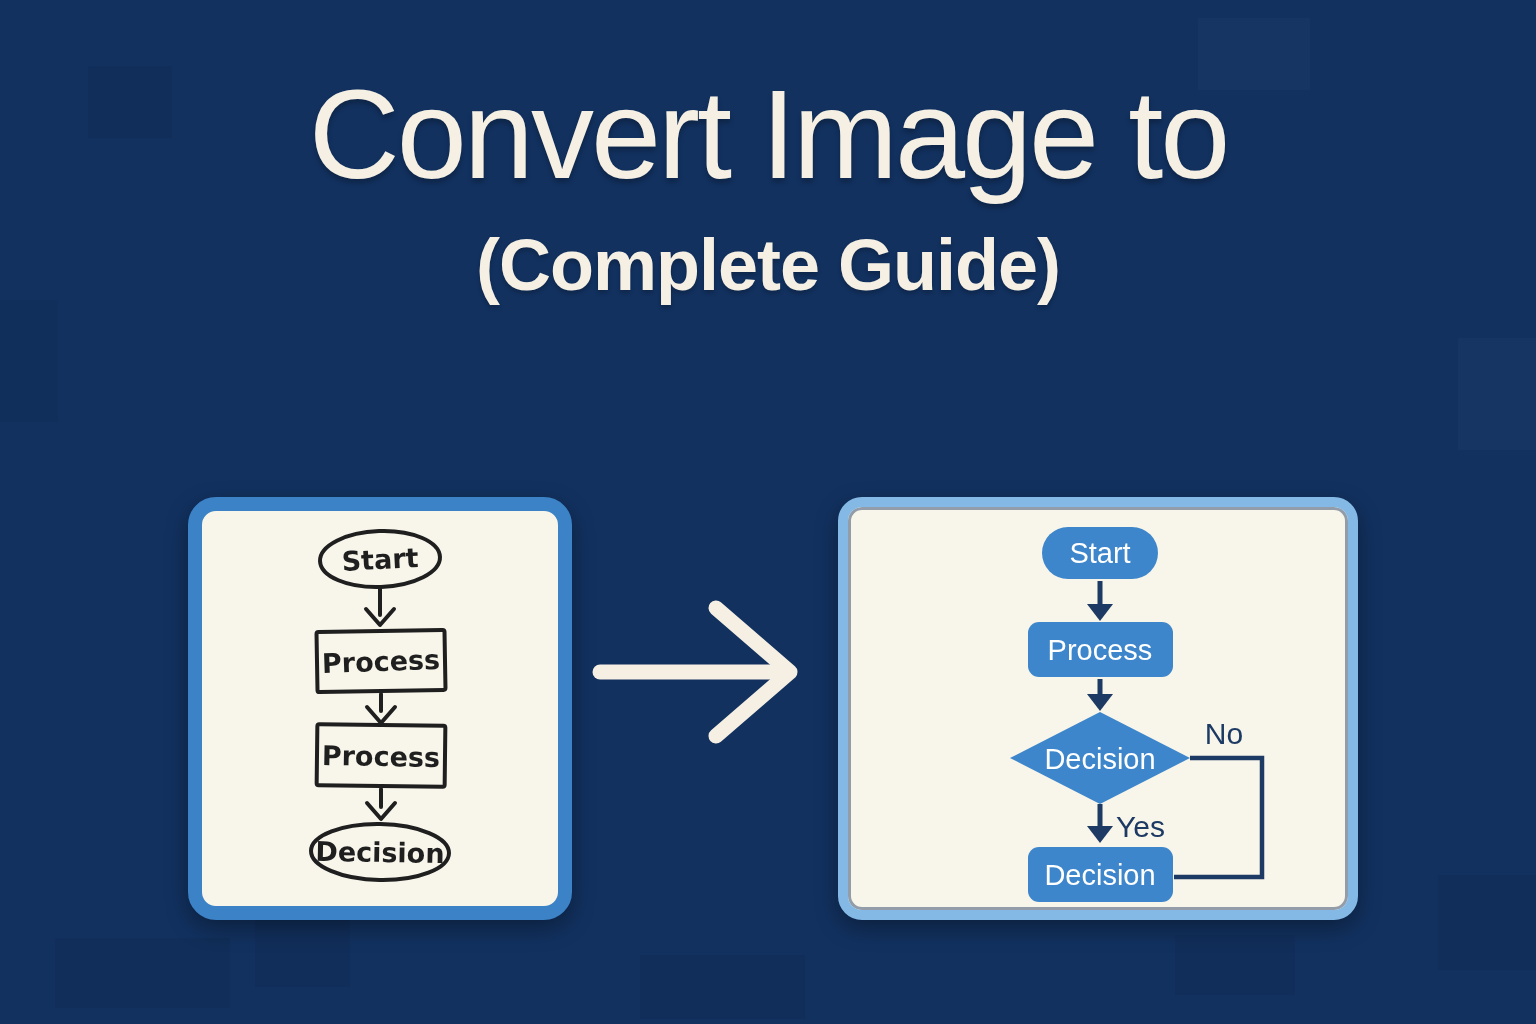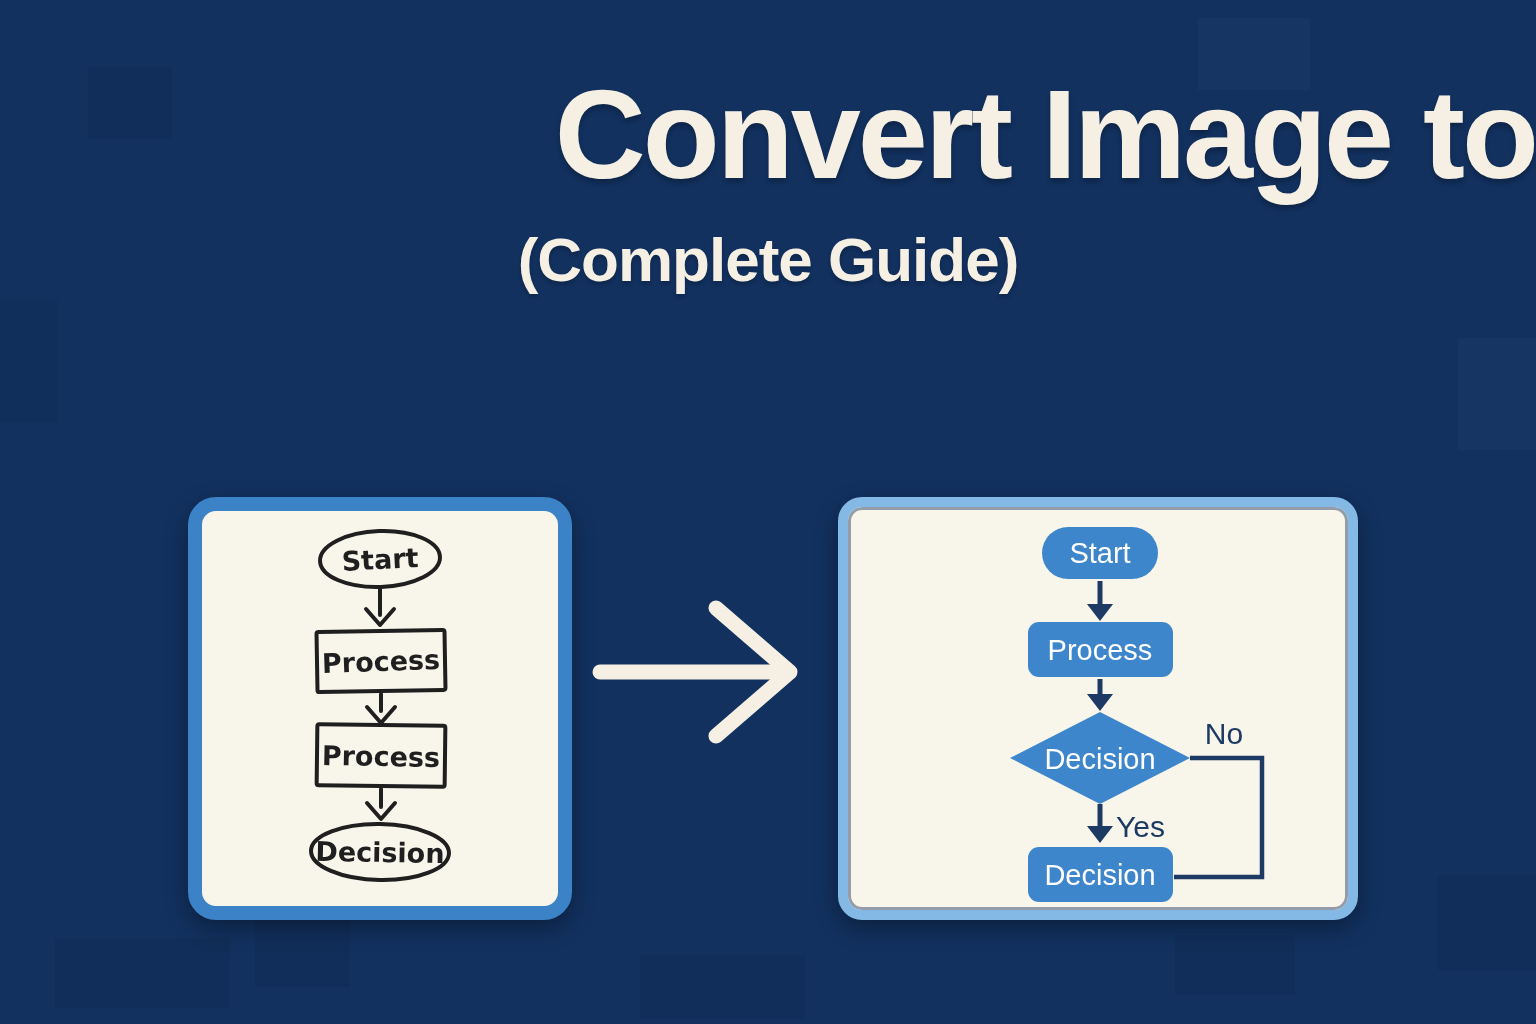--- a/index.html
+++ b/index.html
@@ -16,23 +16,23 @@
   .tx-d3{left:640px;top:955px;width:165px;height:64px;background:rgba(0,0,0,.05);}
   .tx-d4{left:1438px;top:875px;width:98px;height:95px;background:rgba(0,0,0,.06);}
   .tx-d5{left:88px;top:66px;width:84px;height:72px;background:rgba(0,0,0,.05);}
   .tx-d6{left:0px;top:300px;width:58px;height:122px;background:rgba(0,0,0,.04);}
   .tx-d7{left:1175px;top:935px;width:120px;height:60px;background:rgba(0,0,0,.05);}
   .tx-l1{left:1198px;top:18px;width:112px;height:72px;background:rgba(255,255,255,.02);}
   .tx-l2{left:1458px;top:338px;width:78px;height:112px;background:rgba(255,255,255,.02);}
 
   
   .header { position:absolute; top:68px; left:0; right:0; text-align:center; color:#f5f0e3; }
-  .title { font-size:126px; font-weight:bold; line-height:1.06; letter-spacing:-3px;
-           text-shadow:0 4px 5px rgba(0,0,0,.25);text-align:right; }
-  .subtitle { font-size:62px; font-weight:600; letter-spacing:-1px; margin-top:22px;
+  .title { font-size:126px; font-weight:normal; line-height:1.06; letter-spacing:-3px;
+           text-shadow:0 4px 5px rgba(0,0,0,.25); }
+  .subtitle { font-size:72px; font-weight:600; letter-spacing:-1px; margin-top:22px;
               text-shadow:0 3px 4px rgba(0,0,0,.22); }
 
   
   .panel { position:absolute; background:#f8f5ea; }
   .panel-sketch { left:188px; top:497px; width:384px; height:423px;
                   border:14px solid #3c82c6; border-radius:28px;
                   box-shadow:0 8px 22px rgba(0,0,0,.35); }
   .panel-digital { left:838px; top:497px; width:520px; height:423px;
                    border:10px solid #84b9e6; border-radius:24px;
                    box-shadow:0 8px 22px rgba(0,0,0,.35), inset 0 0 0 3px rgba(24,52,92,.45); }

